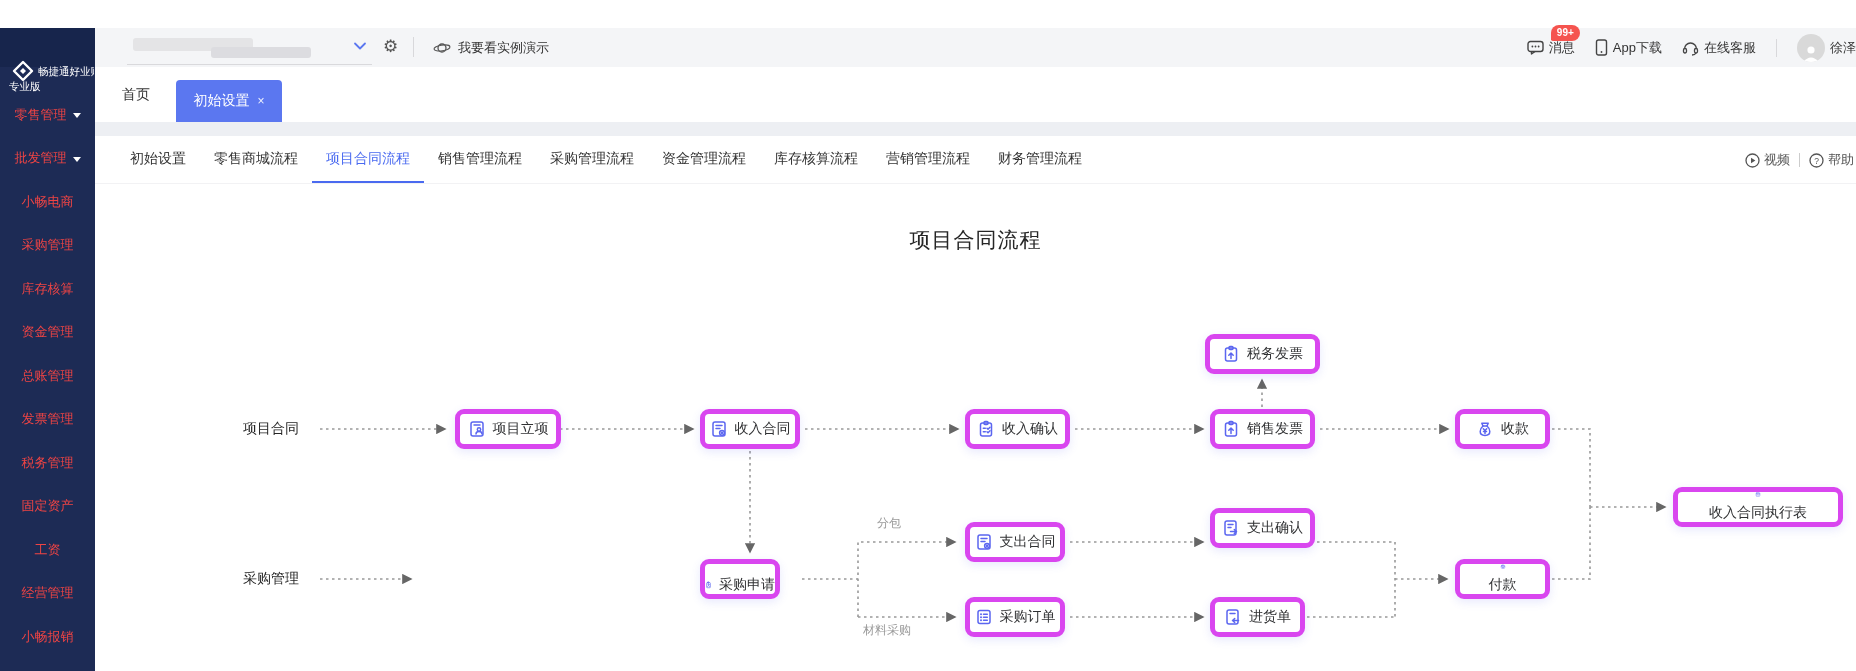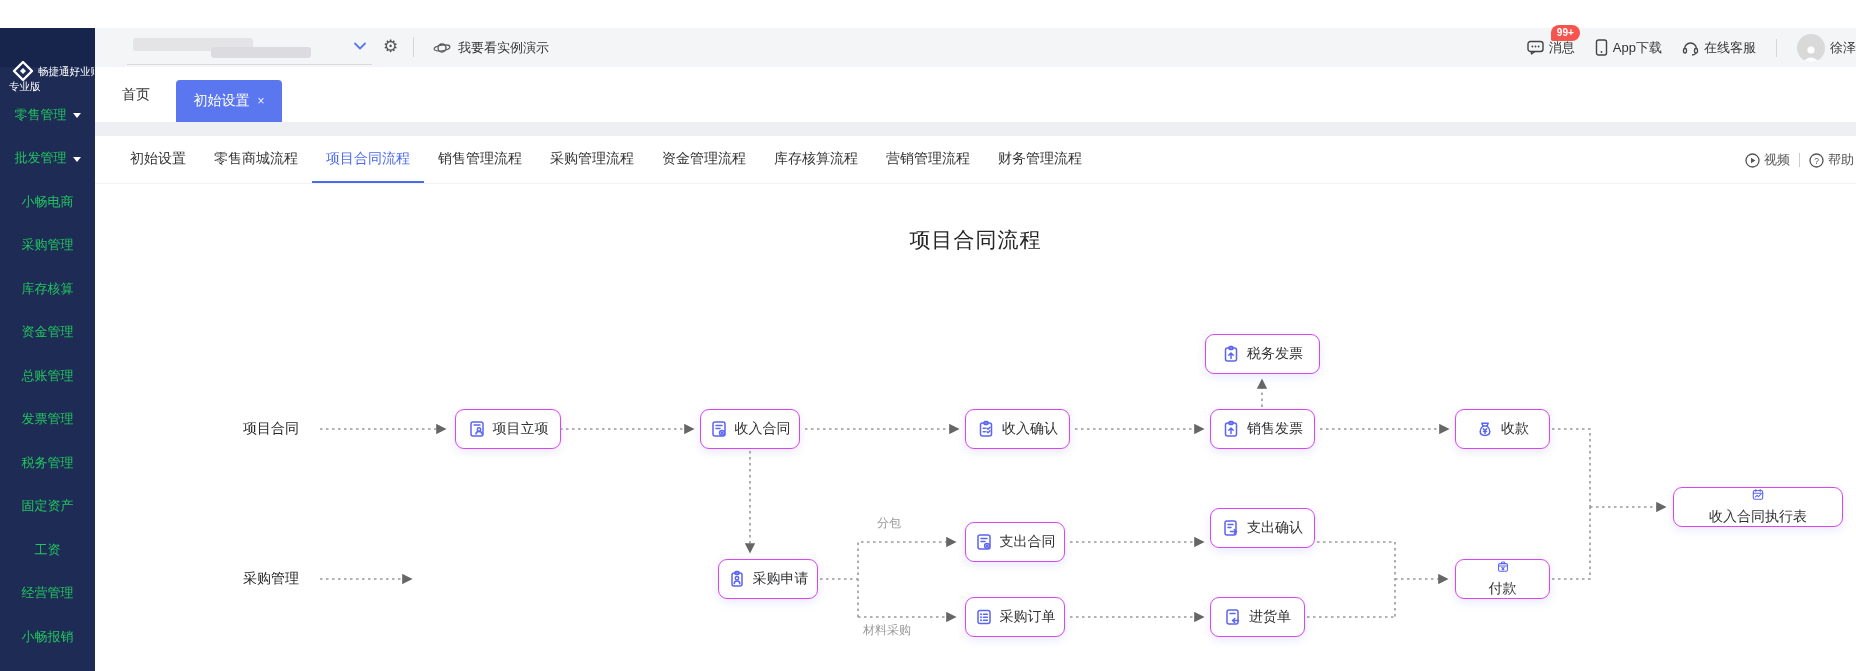--- a/index.html
+++ b/index.html
@@ -42,42 +42,42 @@
   .active-wintab { position:absolute; left:81px; top:13px; width:106px; height:42px; background:#5b77f0;
                    border-radius:4px 4px 0 0; color:#fff; font-size:14px; display:flex;
                    align-items:center; justify-content:center; gap:8px; cursor:pointer; }
   .active-wintab .close { font-size:12px; opacity:.9; cursor:pointer; }
   .grayband { position:absolute; left:95px; top:122px; width:1761px; height:14px; background:#edeff3; }
 
   
   .sidebar { position:absolute; left:0; top:67px; width:95px; height:604px; background:#1d2b55; z-index:2; }
   .side-list { padding-top:26px; display:flex; flex-direction:column; }
   .side-item { height:43.5px; display:flex; align-items:center; justify-content:center; gap:6px;
-               color:#22c55e; font-size:13px; cursor:pointer; white-space:nowrap; }
+               color:#ef4444; font-size:13px; cursor:pointer; white-space:nowrap; }
   .caret { width:0; height:0; border-left:4.5px solid transparent; border-right:4.5px solid transparent;
            border-top:5.5px solid #ffffff; margin-top:2px; }
 
   
   .main { position:absolute; left:95px; top:136px; width:1761px; height:535px; background:#fff; }
   .ctabbar { position:absolute; left:0; top:0; width:1761px; height:48px; display:flex; align-items:stretch;
              padding-left:21px; border-bottom:1px solid #f2f2f4; }
   .ctab { padding:0 14px; display:flex; align-items:center; font-size:14px; color:#333; cursor:pointer;
           border-bottom:2px solid transparent; }
   .ctab.active { color:#4a6af0; border-bottom:2px solid #4a6af0; }
   .ctab-right { position:absolute; right:2px; top:0; height:48px; display:flex; align-items:center; gap:9px; }
   .ctr-group { display:flex; align-items:center; gap:4px; cursor:pointer; font-size:13px; color:#555; white-space:nowrap; }
   .ctr-div { width:1px; height:14px; background:#ccc; }
 
   
   .flow { position:absolute; left:0; top:48px; width:1761px; height:487px; }
   .flow-title { position:absolute; left:0; top:42px; width:1761px; text-align:center;
                 font-size:21px; color:#262626; font-weight:500; letter-spacing:1px; }
   .lane-label { position:absolute; font-size:14px; color:#262626; font-weight:500; }
   .edges { position:absolute; left:0; top:0; width:1761px; height:487px; }
-  .flow-node { position:absolute; height:40px; background:#fff; border:1px solid #d946ef; border-radius:9px;
+  .flow-node { position:absolute; height:40px; background:#fff; border:5px solid #d946ef; border-radius:9px;
                box-shadow:0 3px 10px rgba(91,102,240,.14); display:flex; align-items:center; justify-content:center;
                gap:7px; font-size:14px; color:#303133; font-weight:500; cursor:pointer; white-space:nowrap; }
   .edge-label { position:absolute; font-size:12px; color:#999; white-space:nowrap; }
 
   svg { display:block; }
 </style>
 </head>
 <body>
 
 <div class="app">
@@ -327,21 +327,21 @@
             <span>收款</span>
           </div>
           <div class="flow-node" style="left: 1578px; top: 303px; width: 170px; flex-direction: column;">
             <svg width="18" height="18" viewBox="0 0 18 18" fill="none" stroke="#5b66f0" stroke-width="1.5" stroke-linecap="round" stroke-linejoin="round">
               <rect x="2.5" y="3.5" width="13" height="12" rx="2"></rect>
               <path d="M2.5 7.2h13M6 2v3M12 2v3"></path>
               <path d="M5.2 12.5l2.4-2.2 2 1.6 3.2-3"></path>
             </svg>
             <span>收入合同执行表</span>
           </div>
-          <div class="flow-node" style="left: 623px; top: 375px; width: 100px;">
+          <div class="flow-node" style="left: 605px; top: 375px; width: 80px; align-items: flex-end;">
             <svg width="18" height="18" viewBox="0 0 18 18" fill="none" stroke="#5b66f0" stroke-width="1.5" stroke-linecap="round" stroke-linejoin="round">
               <rect x="4" y="3" width="10" height="13" rx="2"></rect>
               <rect x="7" y="1.5" width="4" height="3" rx="1"></rect>
               <circle cx="9" cy="8.3" r="1.7"></circle>
               <path d="M6.2 13.7c0-1.7 1.2-2.7 2.8-2.7s2.8 1 2.8 2.7"></path>
             </svg>
             <span>采购申请</span>
           </div>
           <div class="flow-node" style="left: 870px; top: 338px; width: 100px;">
             <svg width="18" height="18" viewBox="0 0 18 18" fill="none" stroke="#5b66f0" stroke-width="1.5" stroke-linecap="round" stroke-linejoin="round">

